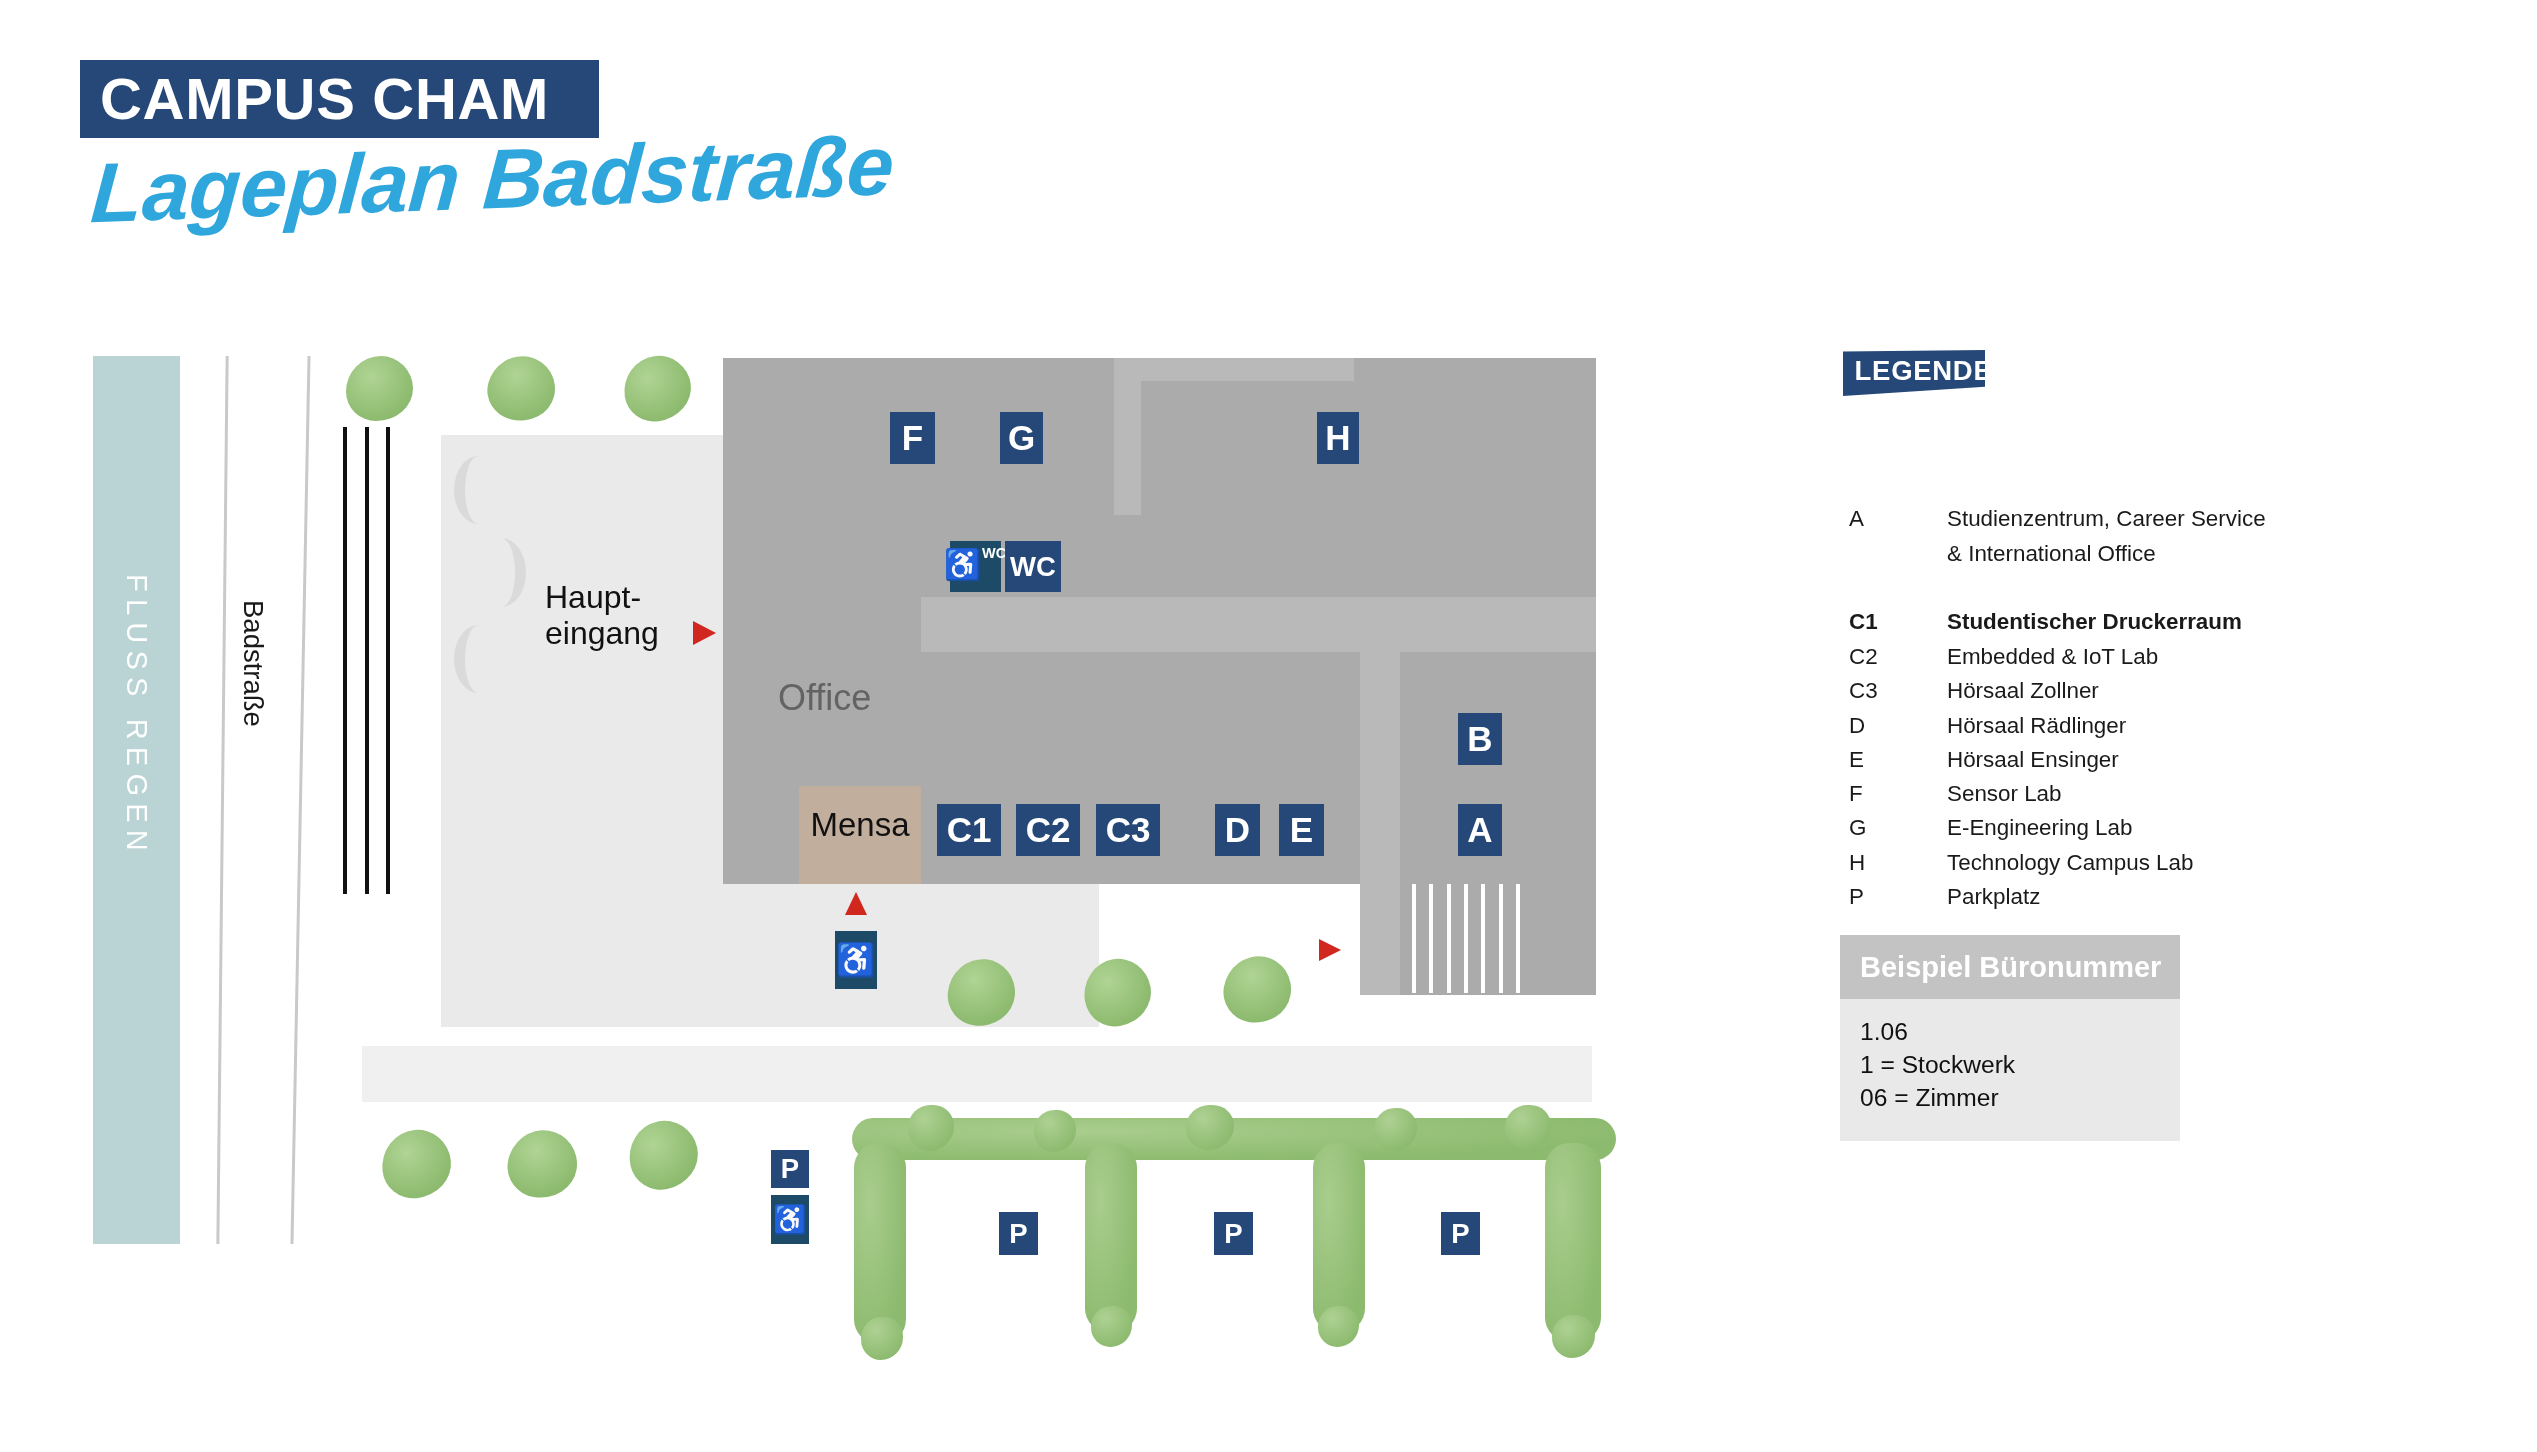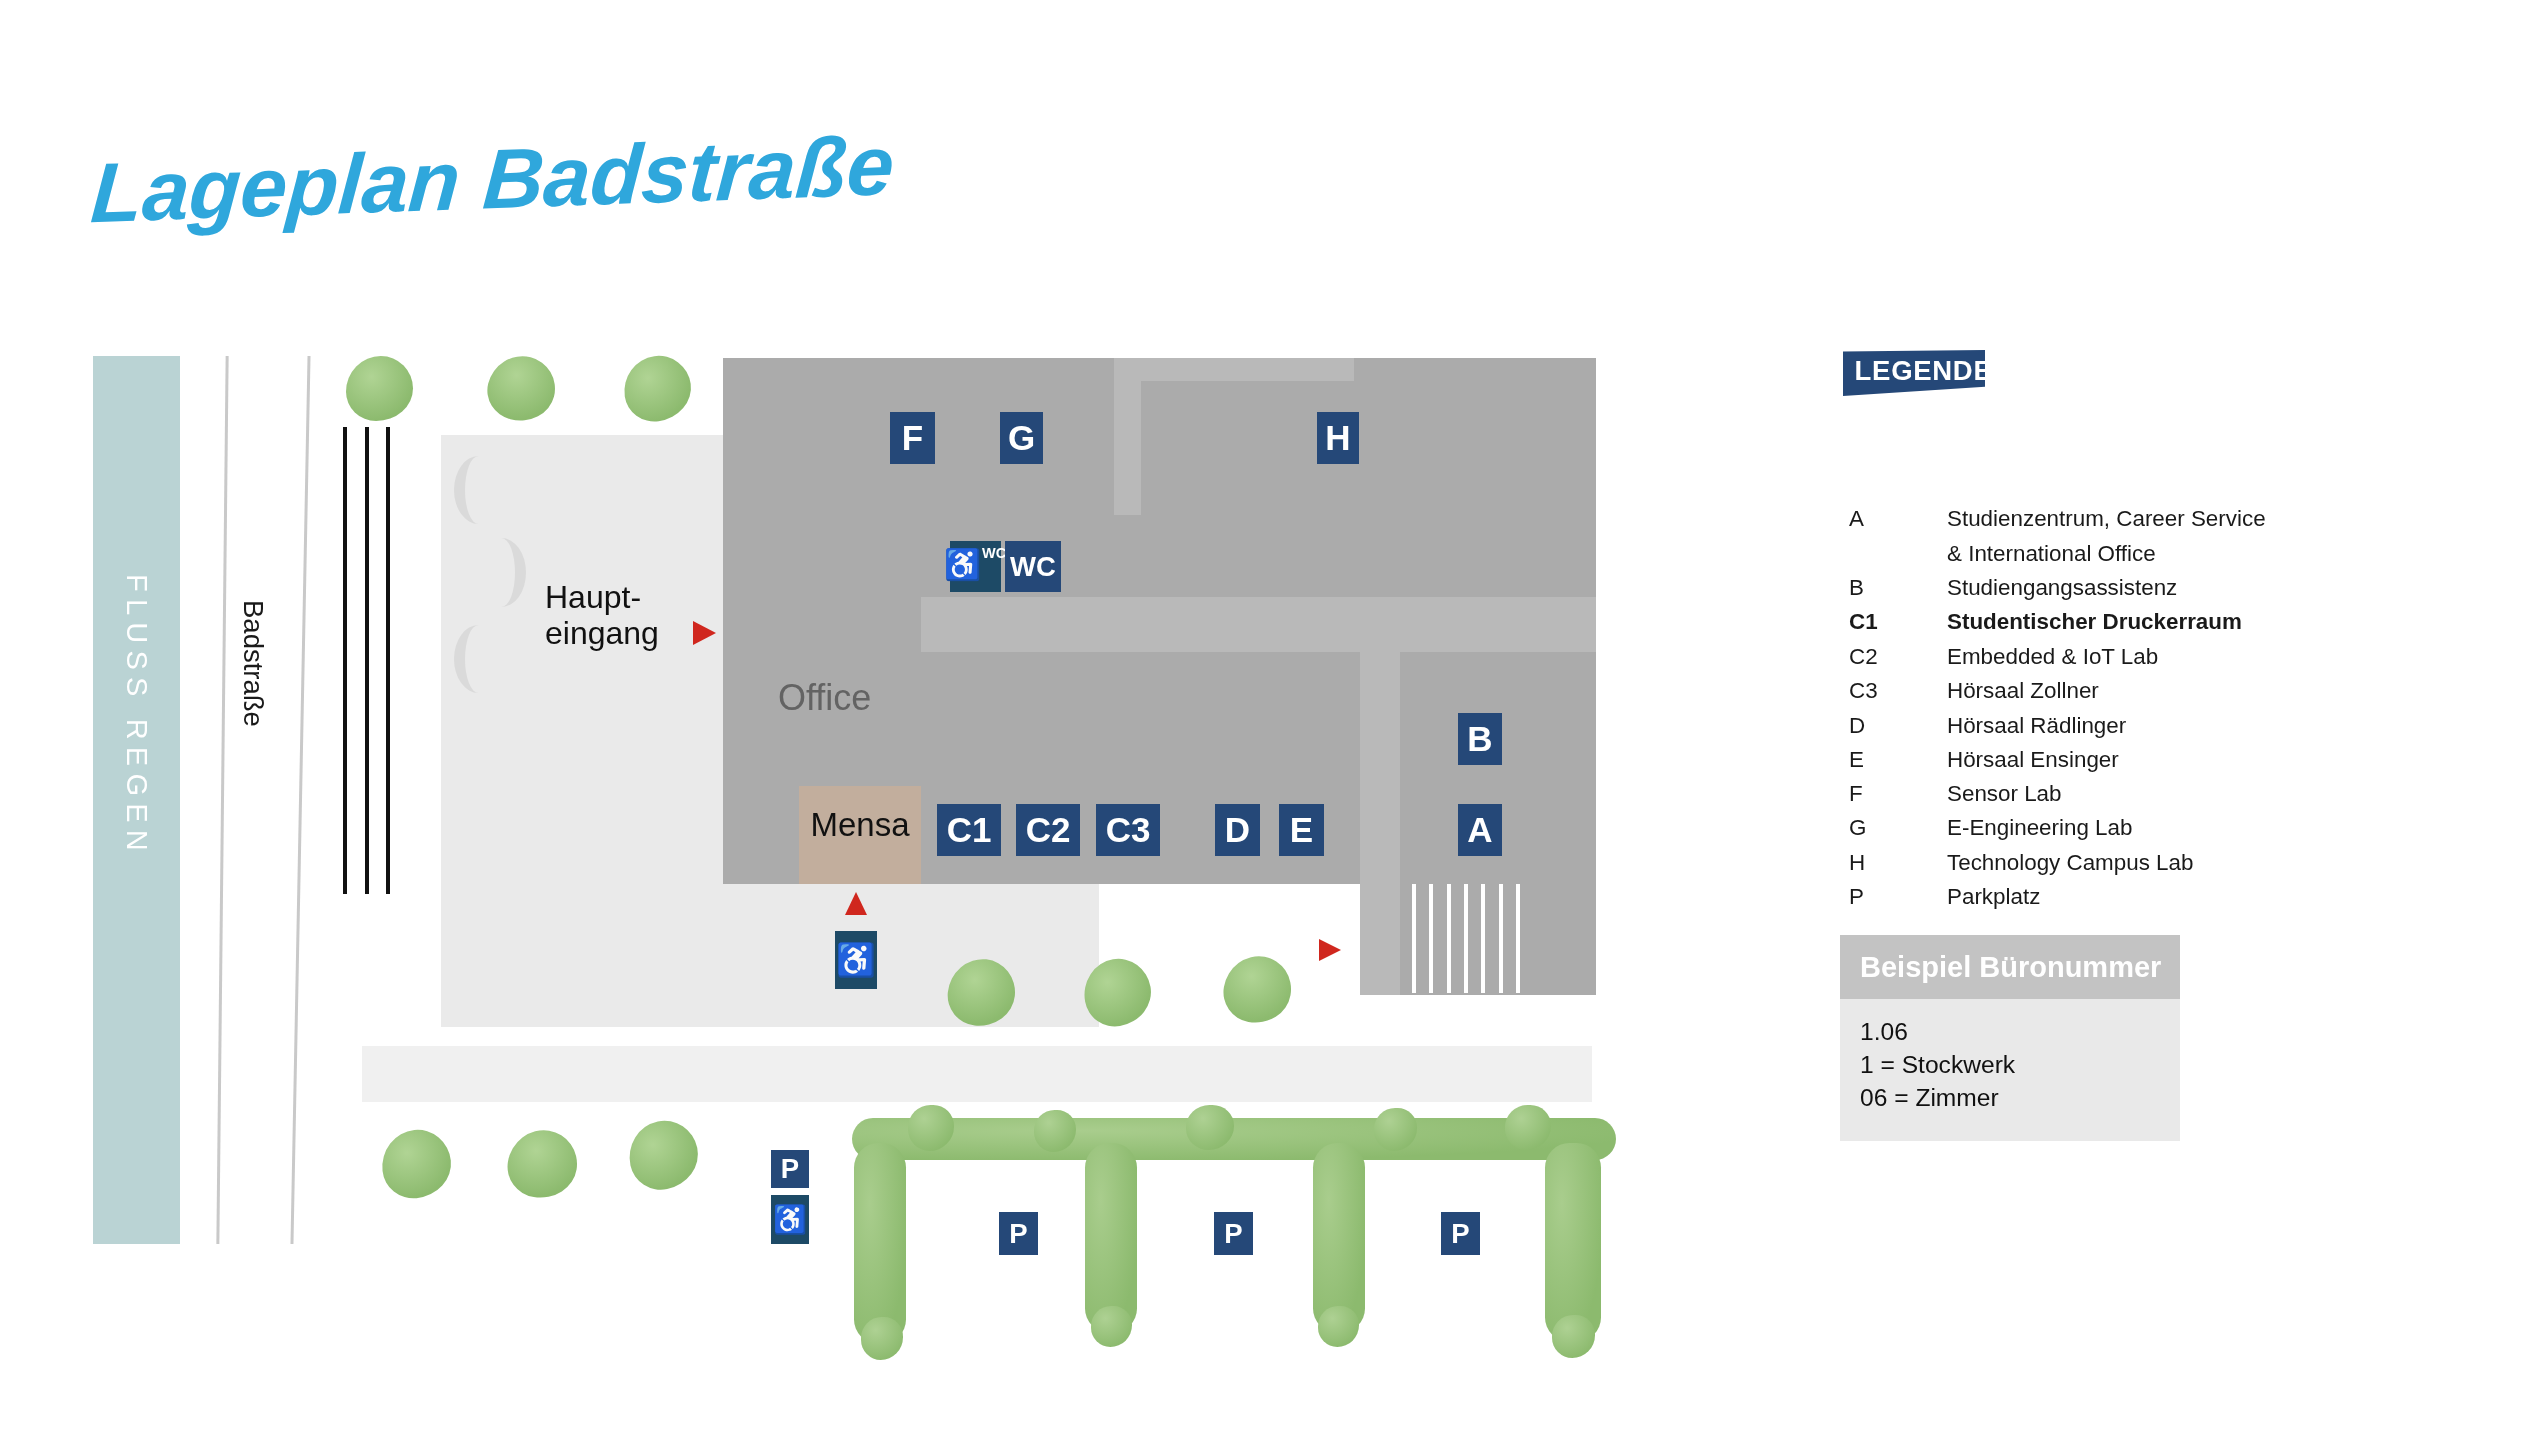--- a/index.html
+++ b/index.html
@@ -71,20 +71,21 @@
   .ex-head{left:1840px;top:935px;width:340px;height:79px;background:#c3c3c3;color:#fff;
            font-size:29px;font-weight:bold;line-height:64px;padding-left:20px;box-sizing:border-box;}
   .ex-body{left:1840px;top:999px;width:340px;height:142px;background:#e9e9e9;color:#111;
            font-size:24.6px;line-height:33px;padding:16px 0 0 20px;box-sizing:border-box;}
 </style>
 </head>
 <body>
 
 <div id="canvas">
 
+  <div class="abs title-box">CAMPUS CHAM</div>
   <div class="abs subtitle">Lageplan Badstraße</div>
 
   <div class="abs river"></div>
   <div class="abs river-label">
     <span class="vtext">FLUSS REGEN</span>
   </div>
   <div class="abs street-line" style="left:221px;transform:rotate(0.6deg);"></div>
   <div class="abs street-line" style="left:299px;transform:rotate(1.1deg);"></div>
   <div class="abs street-label vtext">Badstraße</div>
   <div class="abs fence" style="left:343px;"></div>
@@ -179,21 +180,20 @@
   <div class="abs hblob" style="left:1318px;top:1306px;width:41px;height:41px;"></div>
   <div class="abs hblob" style="left:1552px;top:1315px;width:43px;height:43px;"></div>
 
   <div class="abs badge small" style="left:999px;top:1212px;width:39px;height:43px;">P</div>
   <div class="abs badge small" style="left:1214px;top:1212px;width:39px;height:43px;">P</div>
   <div class="abs badge small" style="left:1441px;top:1212px;width:39px;height:43px;">P</div>
 
   <div class="abs legend-title">LEGENDE</div>
   <div class="abs lg-row" style="top:506px;"><span class="lg-key">A</span><span>Studienzentrum, Career Service</span></div>
   <div class="abs lg-row" style="top:541px;"><span class="lg-key"></span><span>&amp; International Office</span></div>
-  <div class="abs lg-row" style="top:575px;"><span class="lg-key">B</span><span>Studiengangsassistenz</span></div>
   <div class="abs lg-row" style="top:609px;font-weight:bold;"><span class="lg-key">C1</span><span>Studentischer Druckerraum</span></div>
   <div class="abs lg-row" style="top:644px;"><span class="lg-key">C2</span><span>Embedded &amp; IoT Lab</span></div>
   <div class="abs lg-row" style="top:678px;"><span class="lg-key">C3</span><span>Hörsaal Zollner</span></div>
   <div class="abs lg-row" style="top:747px;"><span class="lg-key">E</span><span>Hörsaal Ensinger</span></div>
   <div class="abs lg-row" style="top:713px;"><span class="lg-key">D</span><span>Hörsaal Rädlinger</span></div>
   <div class="abs lg-row" style="top:781px;"><span class="lg-key">F</span><span>Sensor Lab</span></div>
   <div class="abs lg-row" style="top:815px;"><span class="lg-key">G</span><span>E-Engineering Lab</span></div>
   <div class="abs lg-row" style="top:850px;"><span class="lg-key">H</span><span>Technology Campus Lab</span></div>
   <div class="abs lg-row" style="top:884px;"><span class="lg-key">P</span><span>Parkplatz</span></div>
 

